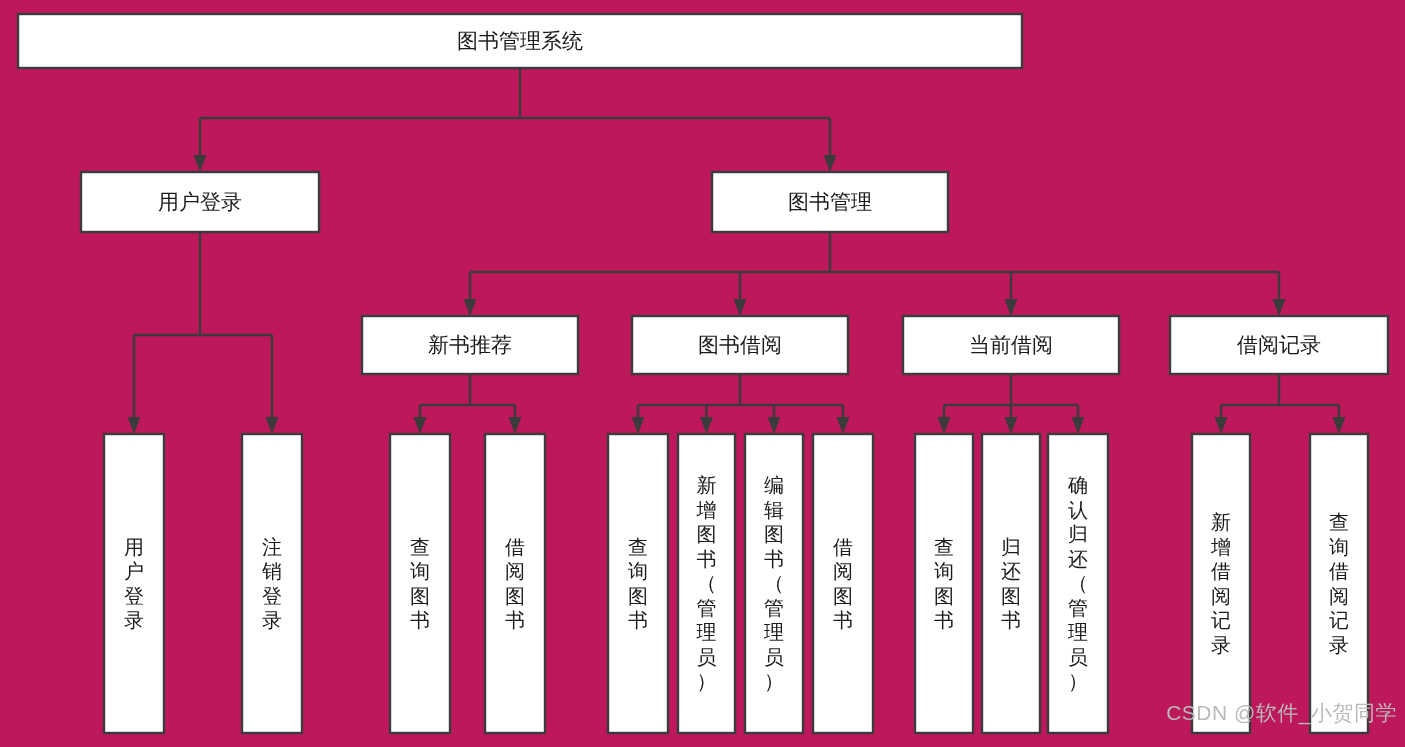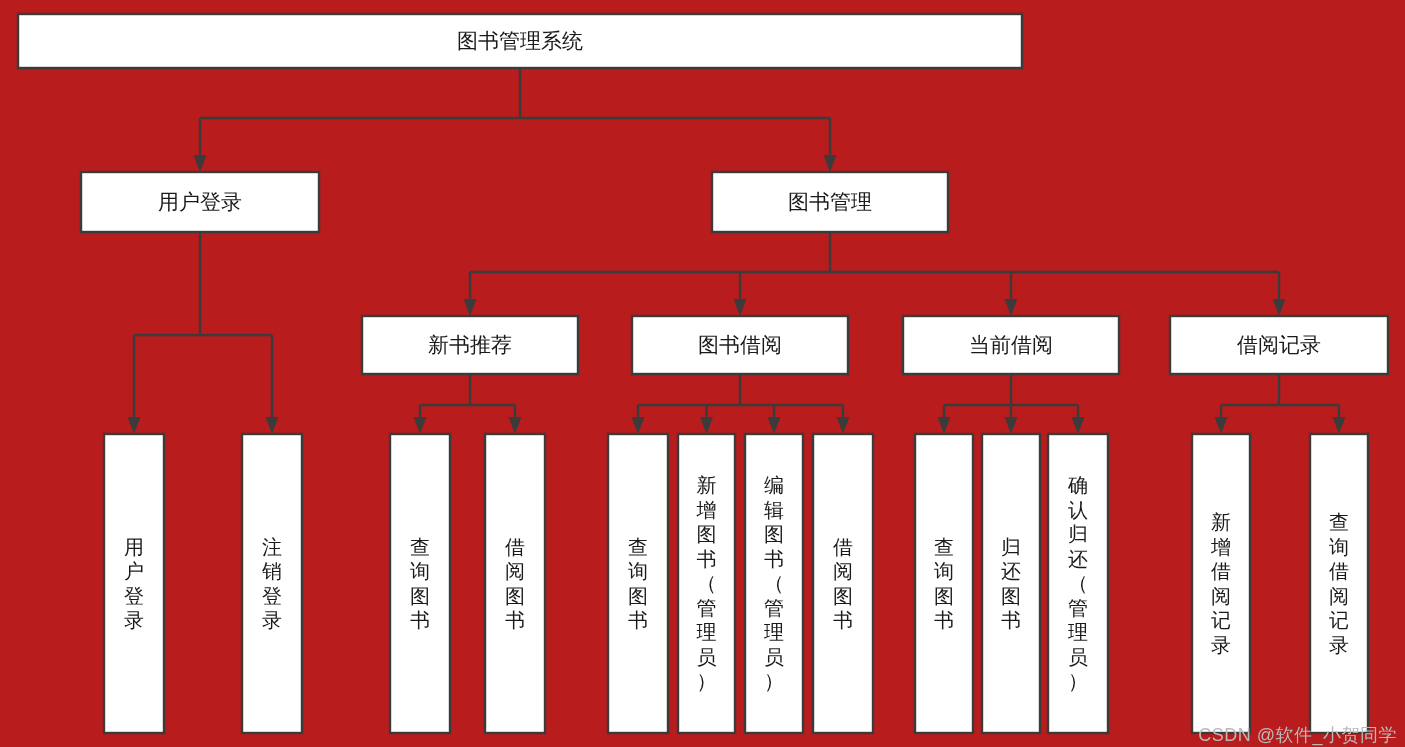--- a/index.html
+++ b/index.html
@@ -8,21 +8,21 @@
     padding: 0;
     background: #ffffff;
   }
   body {
     font-family: "Liberation Sans", "DejaVu Sans", sans-serif;
   }
   #diagram-root {
     position: relative;
     width: 1405px;
     height: 747px;
-    background: #b91c1c;
+    background: #be185d;
     overflow: hidden;
   }
   svg.diagram-canvas {
     position: absolute;
     left: 0;
     top: 0;
     width: 1405px;
     height: 747px;
     display: block;
   }
@@ -51,23 +51,23 @@
     fill: none;
     stroke-linecap: butt;
   }
   .edge-arrow {
     fill: #3b3b3b;
     stroke: none;
   }
   .watermark-text {
     position: absolute;
     right: 8px;
-    bottom: 0;
-    font-family: "Liberation Sans", "DejaVu Sans", sans-serif;
-    font-size: 18px;
+    bottom: 20px;
+    font-family: "Liberation Sans", "DejaVu Sans", sans-serif;
+    font-size: 21px;
     color: #b9b9b9;
     letter-spacing: 0.5px;
     user-select: none;
     pointer-events: none;
   }
 </style>
 </head>
 <body>
 
 <div id="diagram-root">

